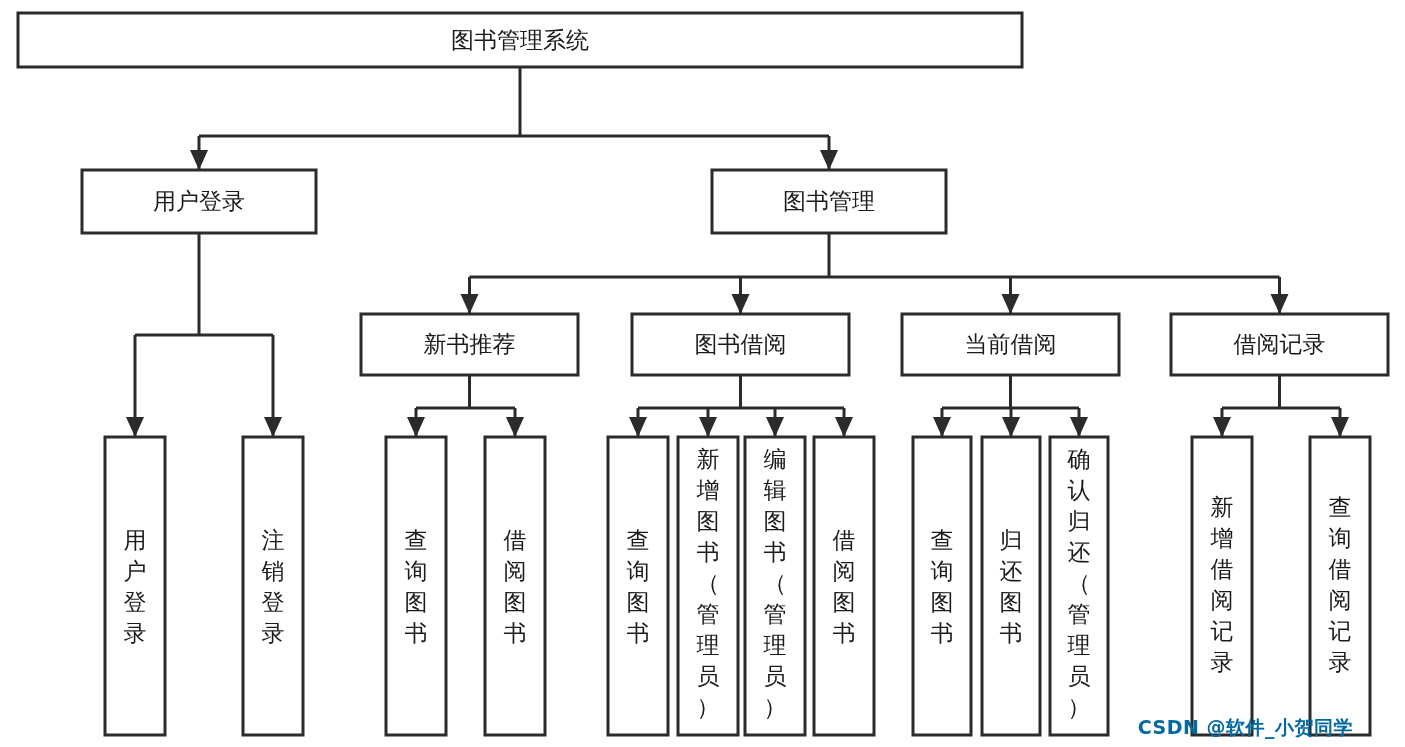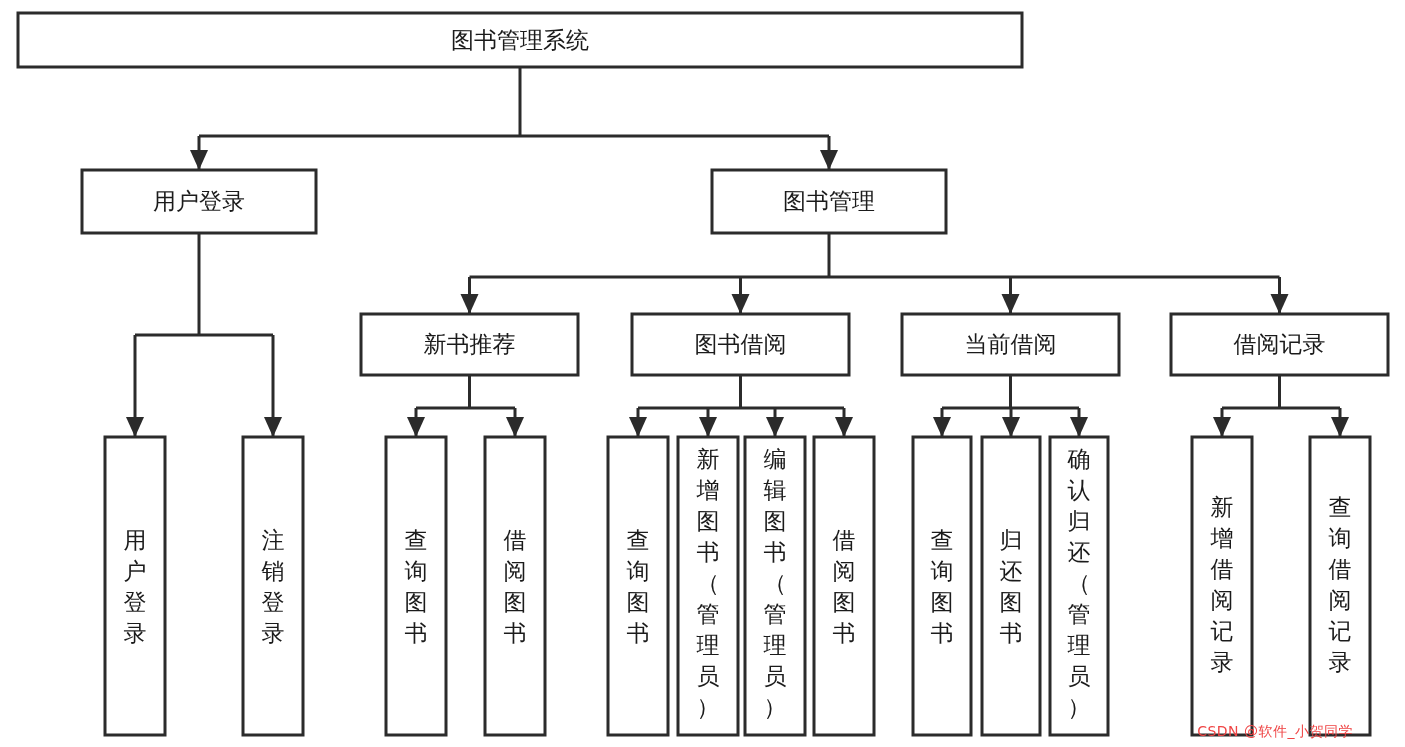--- a/index.html
+++ b/index.html
@@ -49,26 +49,27 @@
     fill: none;
   }
   .arrow-head {
     fill: #2b2b2b;
     stroke: none;
   }
   .watermark {
     position: absolute;
     right: 14px;
     bottom: 6px;
-    color: #ef4444;
-    font-size: 14px;
+    color: #0369a1;
+    font-size: 19px;
     font-family: "DejaVu Sans", "Liberation Sans", sans-serif;
     white-space: nowrap;
     letter-spacing: 0.5px;
     pointer-events: none;
+    font-weight: bold;
   }
 </style>
 </head>
 <body>
 
 <div id="diagram-root">
   <svg id="tree-svg" viewBox="0 0 1405 747" xmlns="http://www.w3.org/2000/svg">
 
     <g id="connectors">
         <line x1="520" y1="67" x2="520" y2="136" class="connector"></line>

